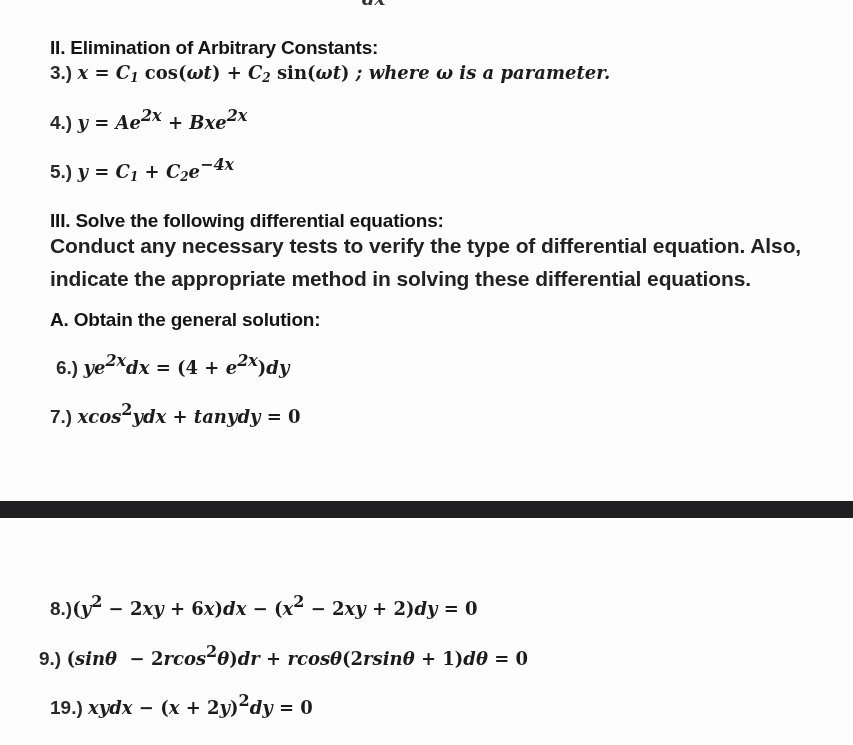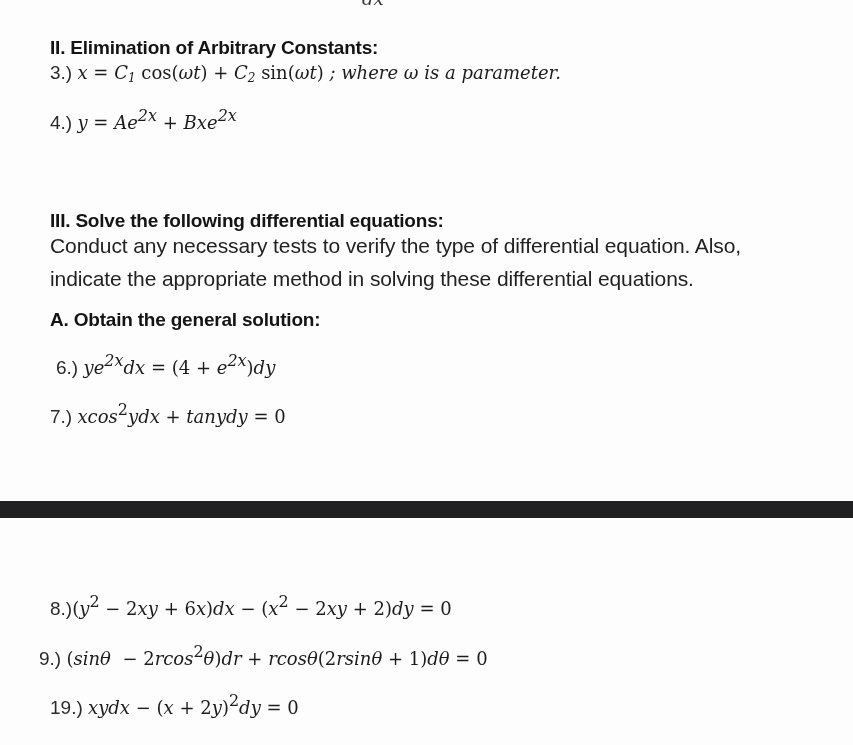--- a/index.html
+++ b/index.html
@@ -6,21 +6,21 @@
     body {
       width: 853px; height: 745px; overflow: hidden; position: relative;
       background: #fdfdfd; color: #1a1a1a;
       font-family: "Liberation Sans", sans-serif;
     }
     .page { position: absolute; left: 0; width: 853px; background: #fdfdfd; }
     .page-top { top: 0; height: 592px; }
     .page-bottom { top: 518px; height: 183px; }
     .divider { position: absolute; left: 0; top: 501px; width: 853px; height: 17px; background: #201f21; }
 
-    .abs { position: absolute; white-space: nowrap; }
+    .abs { position: absolute; white-space: nowrap; font-weight: bold; }
     .heading { font-weight: bold; font-size: 19px; color: #141414; letter-spacing: -0.2px; }
     .body-text { font-size: 21px; color: #222; letter-spacing: -0.1px; }
     .item { font-size: 19px; color: #1c1c1c; }
     .num { font-family: "Liberation Sans", sans-serif; color: #2a2a2a; }
     .math { font-family: "DejaVu Serif", serif; font-style: italic; font-size: 18px; }
     .math .up { font-style: normal; }
     sup { font-size: 16px; vertical-align: 8px; line-height: 0; }
     sub { font-size: 12px; vertical-align: -3px; line-height: 0; }
     .cut { top: -12px; left: 362px; font-family: "DejaVu Serif", serif; font-style: italic; font-size: 18px; color: #333; }
   </style>
@@ -35,20 +35,24 @@
   <div class="abs item" style="left:50px; top:62px;">
     <span class="num">3.)</span>
     <span class="math">x <span class="up">=</span> C<sub>1</sub> <span class="up">cos(</span>ωt<span class="up">) +</span> C<sub>2</sub> <span class="up">sin(</span>ωt<span class="up">)</span> ; where ω is a parameter.</span>
   </div>
 
   <div class="abs item" style="left:50px; top:112px;">
     <span class="num">4.)</span>
     <span class="math">y <span class="up">=</span> Ae<sup>2x</sup> <span class="up">+</span> Bxe<sup>2x</sup></span>
   </div>
 
+  <div class="abs item" style="left:50px; top:161px;">
+    <span class="num">5.)</span>
+    <span class="math">y <span class="up">=</span> C<sub>1</sub> <span class="up">+</span> C<sub>2</sub>e<sup>−4x</sup></span>
+  </div>
 
   <div class="abs heading" style="left:50px; top:210px;">III. Solve the following differential equations:</div>
   <div class="abs body-text" style="left:50px; top:234px;">Conduct any necessary tests to verify the type of differential equation. Also,</div>
   <div class="abs body-text" style="left:50px; top:267px;">indicate the appropriate method in solving these differential equations.</div>
 
   <div class="abs heading" style="left:50px; top:309px;">A. Obtain the general solution:</div>
 
   <div class="abs item" style="left:56px; top:357px;">
     <span class="num">6.)</span>
     <span class="math">ye<sup>2x</sup>dx <span class="up">= (4 +</span> e<sup>2x</sup><span class="up">)</span>dy</span>

